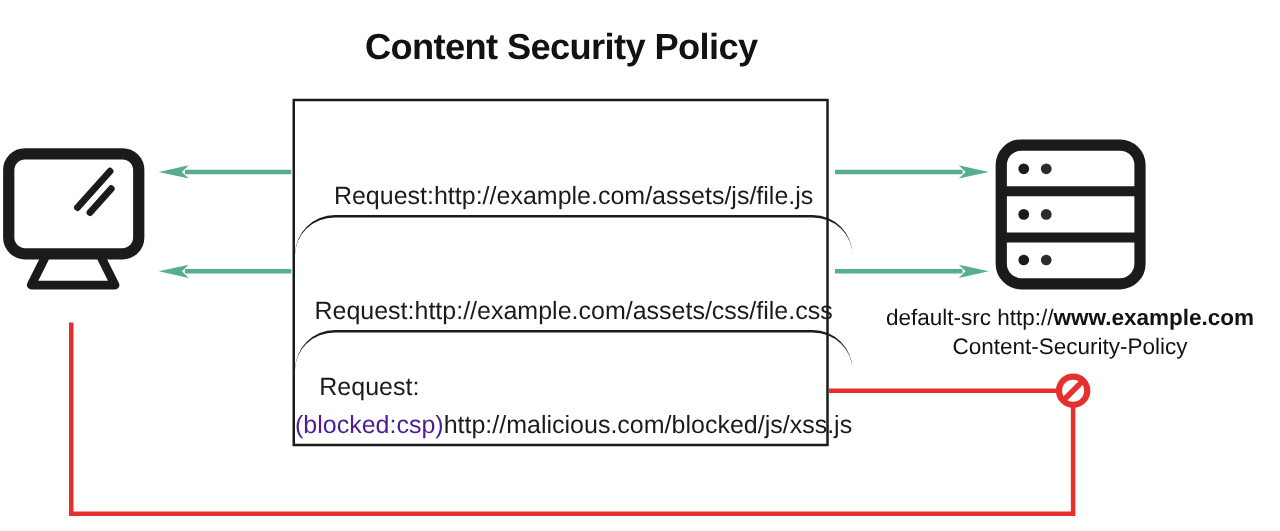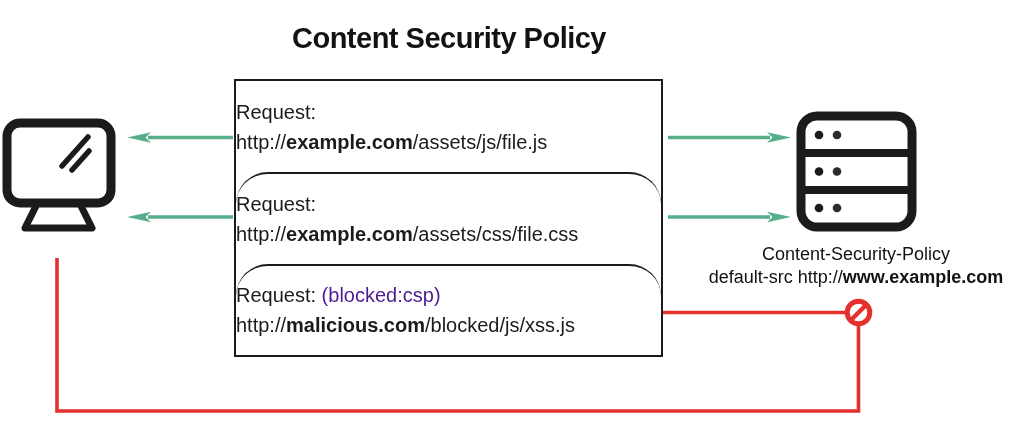--- a/index.html
+++ b/index.html
@@ -27,30 +27,30 @@
   .requests-box {
     left: 234px; top: 79px; width: 429px; height: 278px;
     box-sizing: border-box;
     border: 2px solid #1b1b1b;
     display: grid;
     grid-template-rows: 1fr 1fr 1fr;
     background: #ffffff;
   }
   .request-row {
     display: flex;
-    flex-direction: column;
-    align-items: flex-start;
+    flex-direction: row;
+    align-items: flex-end;
     justify-content: center;
     font-size: 20px;
     line-height: 30px;
     text-align: center;
     border-radius: 32px;
   }
   .request-row + .request-row { border-top: 2px solid #1b1b1b; }
-  .request-row b { font-weight: 700; }
+  .request-row b { font-weight: 400; }
   .blocked-text { color: #4c1d95; }
 
   .csp-label {
     left: 688px; top: 243px; width: 336px;
     text-align: center;
     font-size: 18px;
     line-height: 23px;
     color: #121212;
   }
   .csp-label b { font-weight: 700; }
@@ -93,22 +93,22 @@
     <line x1="8" y1="80" x2="115" y2="80" stroke="#1b1b1b" stroke-width="8"></line>
     <circle cx="24" cy="25" r="4.3" fill="#1b1b1b"></circle>
     <circle cx="42" cy="25" r="4.3" fill="#2b2b2b"></circle>
     <circle cx="24" cy="61.5" r="4.3" fill="#1b1b1b"></circle>
     <circle cx="42" cy="61.5" r="4.3" fill="#2b2b2b"></circle>
     <circle cx="24" cy="98" r="4.3" fill="#1b1b1b"></circle>
     <circle cx="42" cy="98" r="4.3" fill="#2b2b2b"></circle>
   </svg>
 
   <div class="abs csp-label">
+    <div><span>default-src http://</span><b>www.example.com</b></div>
     <div>Content-Security-Policy</div>
-    <div><span>default-src http://</span><b>www.example.com</b></div>
   </div>
 
   <svg class="abs overlay" width="1024" height="425" viewBox="0 0 1024 425">
 
     <g stroke="#57ae8b" fill="#57ae8b">
       <line x1="233" y1="137.5" x2="148" y2="137.5" stroke-width="3.6"></line>
       <polygon points="127,137.5 151,132.2 145.5,137.5 151,142.8" stroke="none"></polygon>
       <line x1="233" y1="217" x2="148" y2="217" stroke-width="3.6"></line>
       <polygon points="127,217 151,211.7 145.5,217 151,222.3" stroke="none"></polygon>
       <line x1="668" y1="137.5" x2="770" y2="137.5" stroke-width="3.6"></line>

